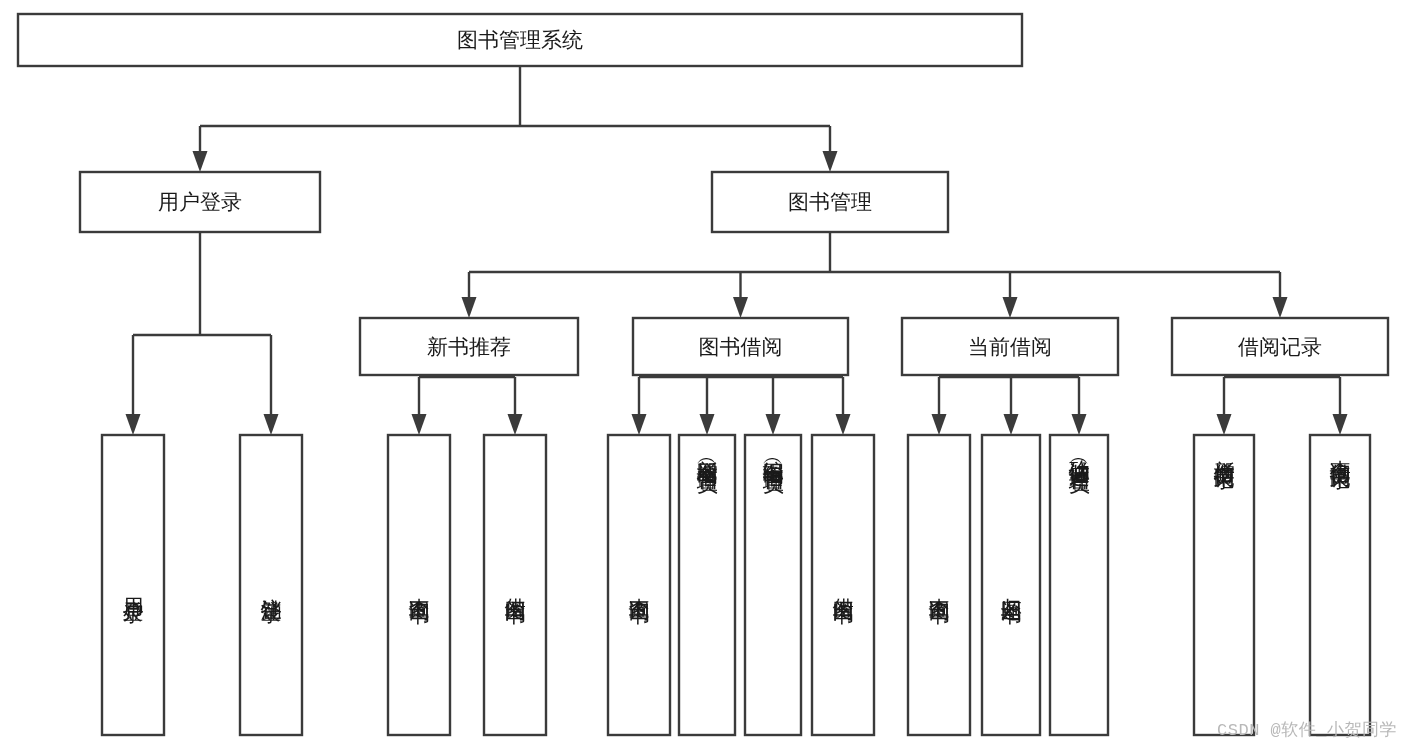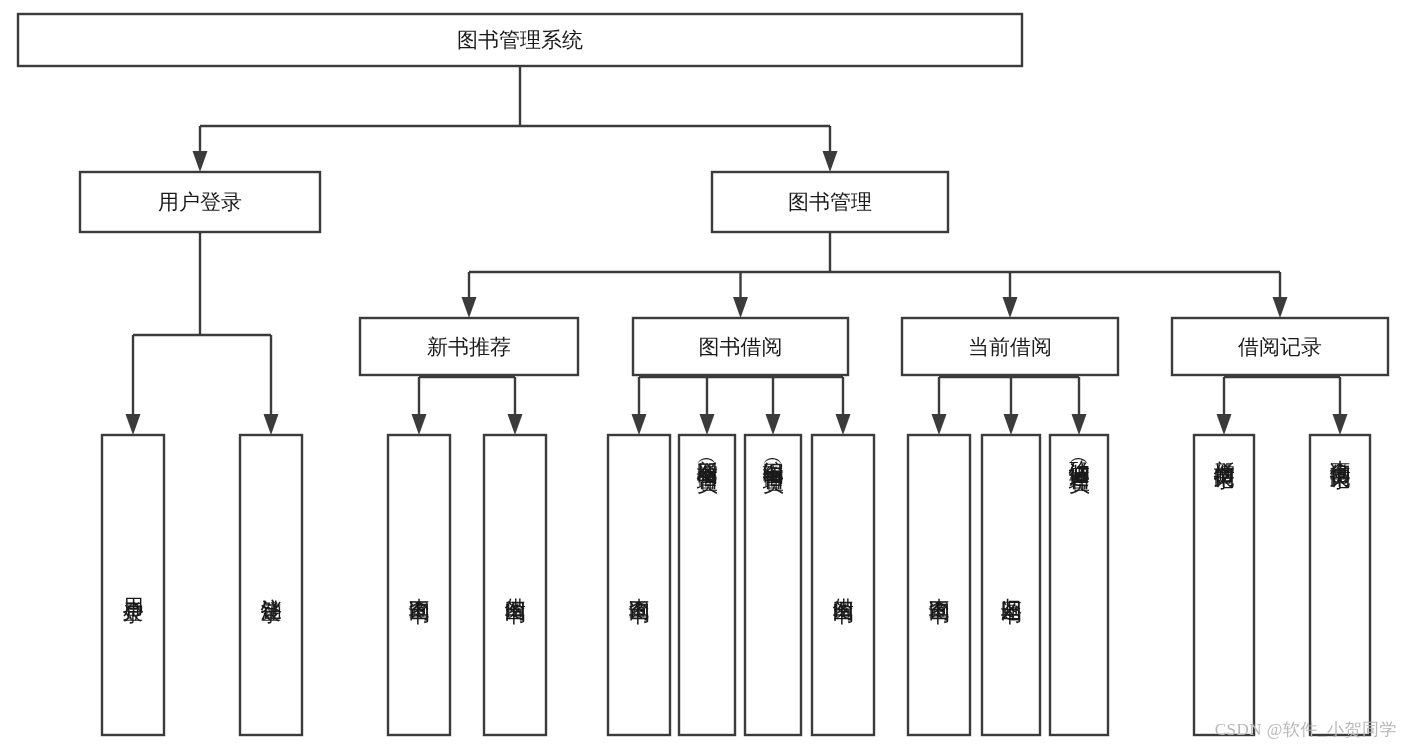--- a/index.html
+++ b/index.html
@@ -67,21 +67,21 @@
     font-size: 21px;
     line-height: 1.08;
     letter-spacing: 2px;
     color: #1a1a1a;
     white-space: nowrap;
   }
   .watermark {
     position: absolute;
     right: 8px;
     bottom: 6px;
-    font-family: Liberation Serif, serif;
+    font-family: Liberation Mono, monospace;
     font-size: 17px;
     color: #b8b8b8;
     white-space: nowrap;
     letter-spacing: 0.5px;
   }
 </style>
 </head>
 <body>
 
 <div id="diagram-root">

